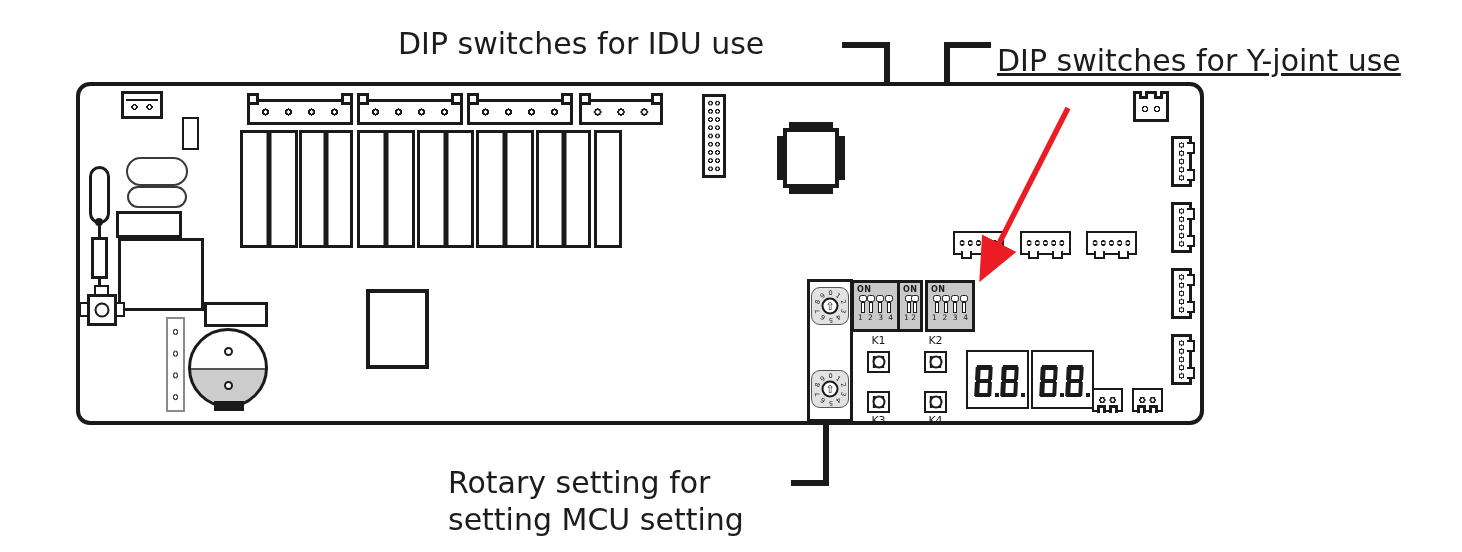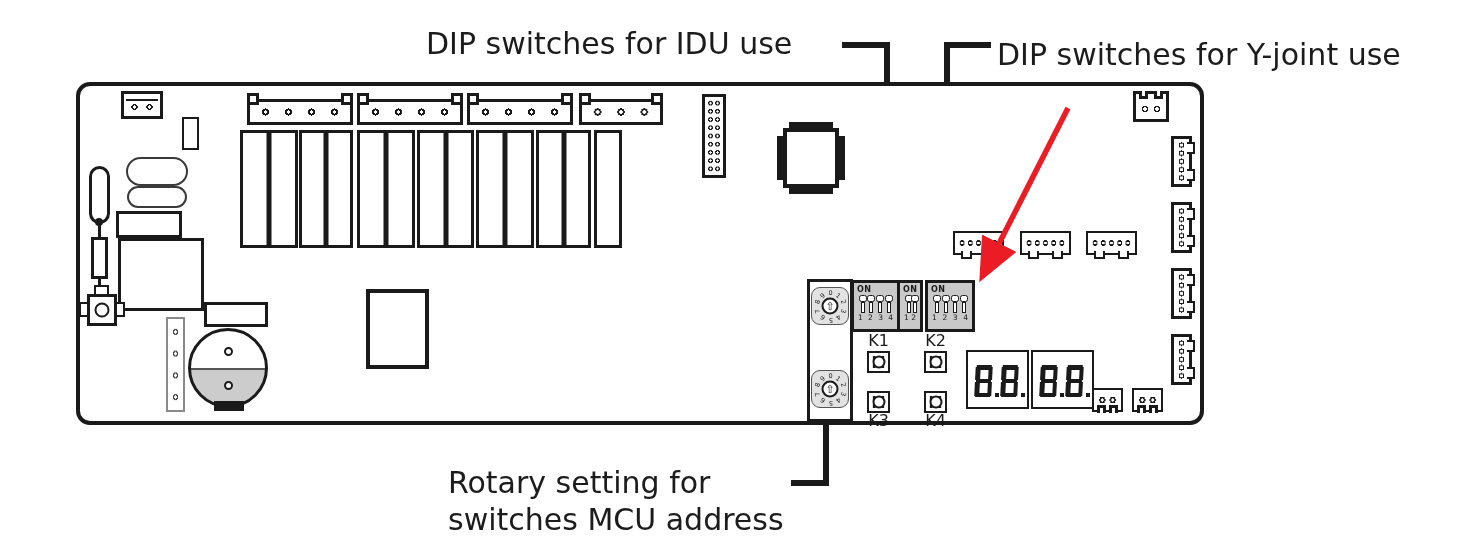--- a/index.html
+++ b/index.html
@@ -75,21 +75,21 @@
   .cmid::before,.cmid::after{ content:""; position:absolute; bottom:-6px; width:7px; height:6px;
     border:2.5px solid var(--ln); border-top:none; background:#fff; }
   .cmid::before{ left:6px; } .cmid::after{ right:6px; }
 
   
   .kbtn{ position:absolute; width:23px; height:22px; border:2.5px solid var(--ln); background:#fff; }
   .kbtn .dots{ position:absolute; inset:1px;
     background-image:radial-gradient(circle at 50% 50%, var(--ln) 0 1.9px, transparent 1.9px); background-size:50% 50%; }
   .kbtn .ring{ position:absolute; left:50%; top:50%; width:13px; height:13px; border:2.5px solid var(--ln);
     border-radius:50%; transform:translate(-50%,-50%); background:#fff; }
-  .klabel{ position:absolute; font-size:16px; line-height:13px; width:23px; text-align:center; }
+  .klabel{ position:absolute; font-size:11px; line-height:13px; width:23px; text-align:center; }
 
   
   .dipbox{ position:absolute; top:280px; height:52px; background:var(--ln); display:flex; gap:3px; padding:3px; }
   .dippanel{ background:#c9c9c9; height:46px; padding:2px 3px 1px; }
   .on{ font-weight:bold; font-size:8px; line-height:9px; letter-spacing:.5px; }
   .swrow,.numrow{ display:flex; justify-content:space-between; padding:0 1px; }
   .swrow{ margin-top:1px; }
   .numrow{ font-size:7.5px; line-height:8px; margin-top:1px; }
   .sw{ position:relative; width:9px; height:18px; }
   .sw .knob{ position:absolute; top:0; left:.5px; width:8px; height:7px; border:1.6px solid var(--ln);
@@ -119,24 +119,24 @@
     background-size:100% 25%; }
   .buzzer{ position:absolute; left:188px; top:328px; width:80px; height:80px; border:3px solid var(--ln); border-radius:50%;
     background:linear-gradient(#fff 0 50%, #ccc 50% 100%); }
   .buzzer .mid{ position:absolute; left:0; right:0; top:50%; border-top:2px solid #555; }
   .buzzer .h{ position:absolute; left:33px; width:9px; height:9px; border:2px solid var(--ln); border-radius:50%; background:#fff; }
   .buzzer .tab{ position:absolute; left:23px; bottom:-6px; width:30px; height:10px; background:var(--ln); }
 </style>
 </head>
 <body>
 
-<div class="biglabel" style="left:426px; top:27px;">DIP switches for IDU use</div>
-<div class="biglabel" style="left:997px; top:38px;">DIP switches for Y-joint use</div>
+<div class="biglabel" style="left:398px; top:27px;">DIP switches for IDU use</div>
+<div class="biglabel" style="left:997px; top:44px;text-decoration:underline;">DIP switches for Y-joint use</div>
 <div class="biglabel" style="left:448px; top:466px;">Rotary setting for</div>
-<div class="biglabel" style="left:448px; top:503px;">switches MCU address</div>
+<div class="biglabel" style="left:448px; top:503px;">setting MCU setting</div>
 
 <div class="lead" style="left:842px; top:42px; width:48px; height:6px;"></div>
 <div class="lead" style="left:884px; top:42px; width:6px; height:245px;"></div>
 <div class="lead" style="left:947px; top:42px; width:44px; height:6px;"></div>
 <div class="lead" style="left:944px; top:42px; width:6px; height:243px;"></div>
 <div class="lead" style="left:823px; top:418px; width:6px; height:68px;"></div>
 <div class="lead" style="left:791px; top:480px; width:38px; height:6px;"></div>
 
 <div class="board"></div>
 

